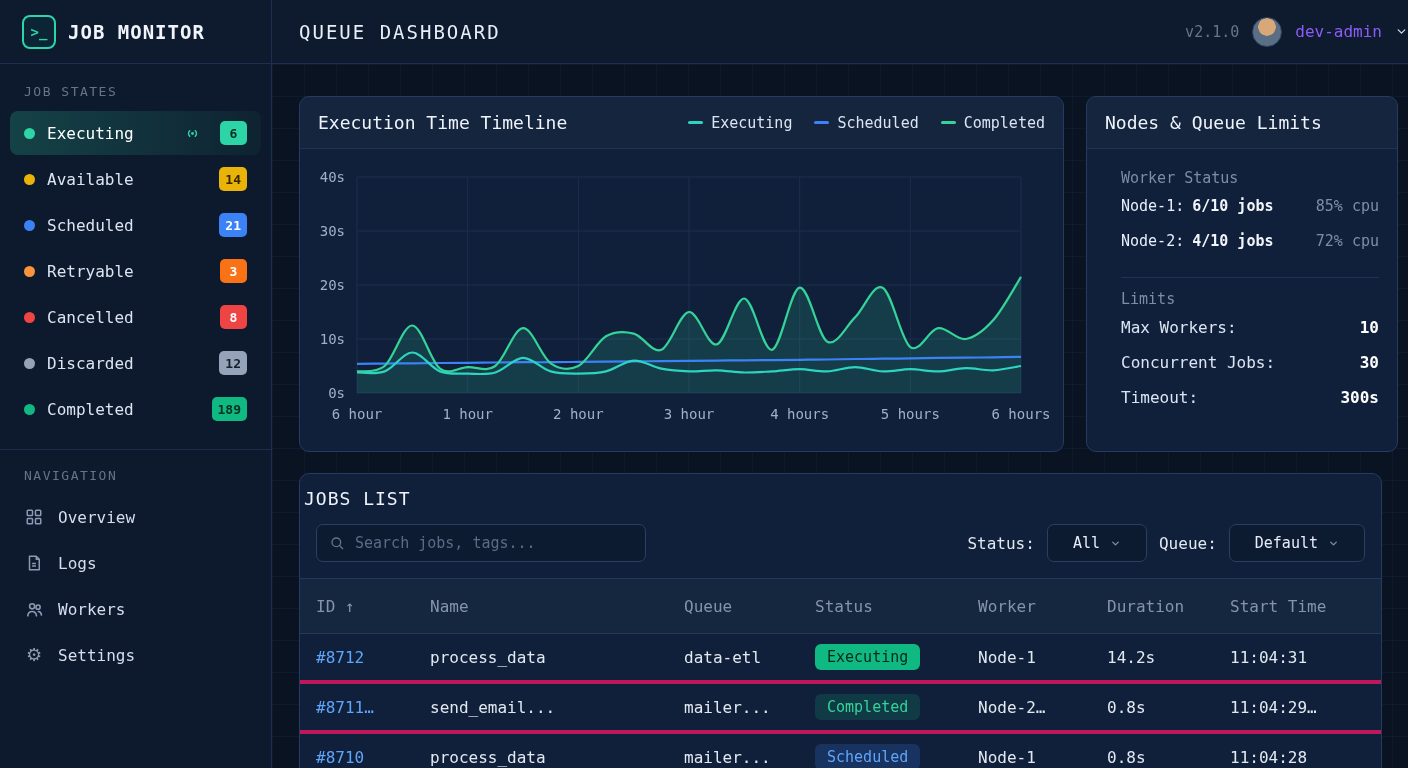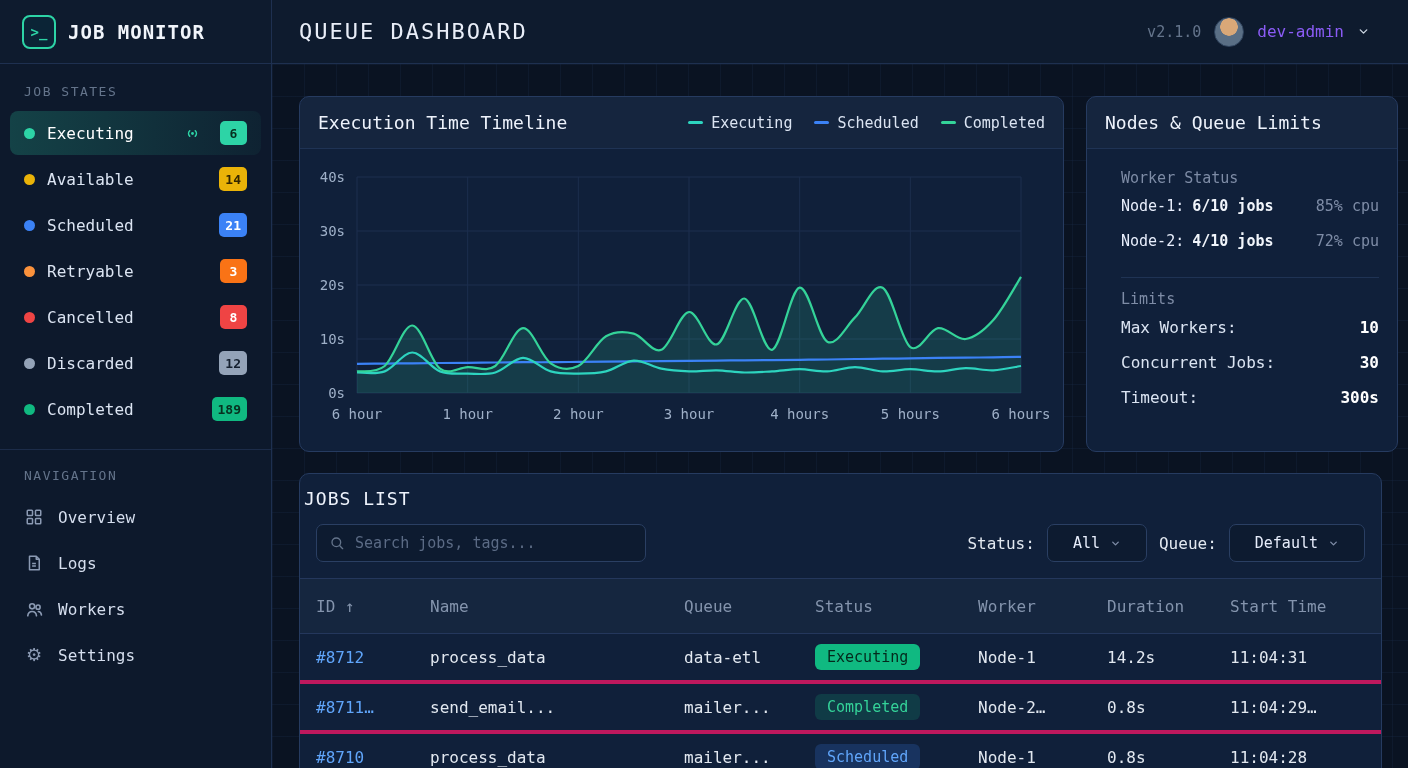--- a/index.html
+++ b/index.html
@@ -6,22 +6,22 @@
   html,body{width:1408px;height:768px;overflow:hidden;background:#0a1322;
     font-family:"DejaVu Sans Mono",monospace;color:#e2e8f0}
   .app{display:grid;grid-template-columns:272px 1136px;grid-template-rows:64px 704px;width:1408px;height:768px}
 
   
   .topbar{grid-column:1/3;display:flex;align-items:center;background:#0e1b2e;border-bottom:1px solid #1e3050}
   .brand{width:272px;height:100%;display:flex;align-items:center;gap:12px;padding-left:22px;border-right:1px solid #1e3050}
   .logo{width:34px;height:34px;border:2px solid #2dd4a6;border-radius:8px;background:#0b2436;color:#2dd4a6;
     display:flex;align-items:center;justify-content:center;font-size:14px;font-weight:bold}
   .app-title{font-size:19px;font-weight:bold;letter-spacing:1px;color:#f1f5fb}
-  .page-title{margin-left:27px;font-size:22px;letter-spacing:2px;color:#e9eef8}
-  .topbar-right{margin-left:auto;display:flex;align-items:center;gap:13px;padding-right:38px}
+  .page-title{margin-left:27px;font-size:19px;letter-spacing:2px;color:#e9eef8}
+  .topbar-right{margin-left:auto;display:flex;align-items:center;gap:13px;}
   .version{color:#64748b;font-size:15px}
   .avatar{width:30px;height:30px;border-radius:50%;display:inline-block;
     background:radial-gradient(circle at 50% 32%,#d9a878 0 36%,#5a6f85 38% 100%);border:1px solid #31455f}
   .username{font-size:16px;color:#8b5cf6}
   .chev{color:#cbd5e1;display:flex;align-items:center}
 
   
   .sidebar{background:#0d192c;border-right:1px solid #1e3050;padding-top:20px}
   .section-title{font-size:13px;letter-spacing:1.5px;color:#64748b;margin:0 0 12px 24px}
   .state-item{display:flex;align-items:center;gap:12px;height:44px;margin:2px 10px;padding:0 14px;border-radius:8px;cursor:pointer}

